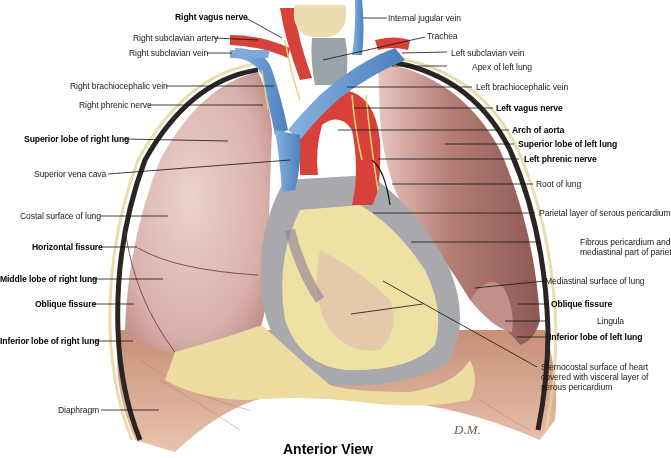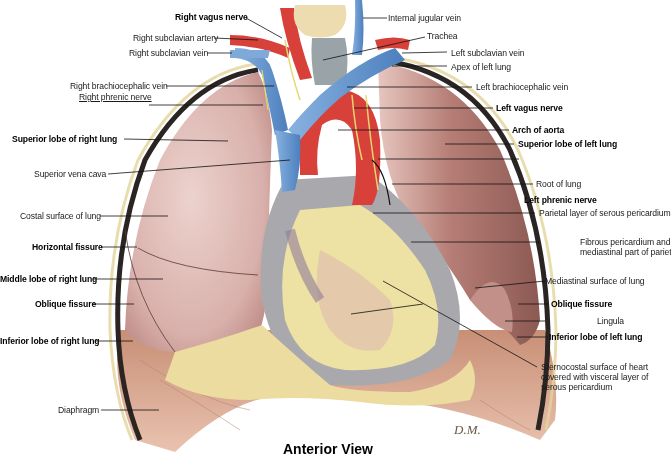--- a/index.html
+++ b/index.html
@@ -116,39 +116,39 @@
     <line x1="517" y1="337" x2="548" y2="337"></line>
     <line x1="383" y1="281" x2="537" y2="367"></line>
     <line x1="351" y1="314" x2="423" y2="304"></line>
   </g>
 </svg>
 
 <div class="lbl b" style="left:175px;top:12px;">Right vagus nerve</div>
 <div class="lbl" style="left:133px;top:33px;">Right subclavian artery</div>
 <div class="lbl" style="left:129px;top:48px;">Right subclavian vein</div>
 <div class="lbl" style="left:70px;top:81px;">Right brachiocephalic vein</div>
-<div class="lbl" style="left:79px;top:92px;text-decoration:underline;">Right phrenic nerve</div>
-<div class="lbl b" style="left:12px;top:134px;">Superior lobe of right lung</div>
+<div class="lbl" style="left:79px;top:100px;">Right phrenic nerve</div>
+<div class="lbl b" style="left:24px;top:134px;">Superior lobe of right lung</div>
 <div class="lbl" style="left:34px;top:169px;">Superior vena cava</div>
 <div class="lbl" style="left:20px;top:211px;">Costal surface of lung</div>
 <div class="lbl b" style="left:32px;top:242px;">Horizontal fissure</div>
 <div class="lbl b" style="left:0px;top:274px;">Middle lobe of right lung</div>
 <div class="lbl b" style="left:35px;top:299px;">Oblique fissure</div>
 <div class="lbl b" style="left:0px;top:336px;">Inferior lobe of right lung</div>
 <div class="lbl" style="left:58px;top:405px;">Diaphragm</div>
 
 <div class="lbl" style="left:388px;top:13px;">Internal jugular vein</div>
 <div class="lbl" style="left:427px;top:31px;">Trachea</div>
 <div class="lbl" style="left:451px;top:48px;">Left subclavian vein</div>
-<div class="lbl" style="left:451px;top:62px;">Apex of left lung</div>
+<div class="lbl" style="left:472px;top:62px;">Apex of left lung</div>
 <div class="lbl" style="left:476px;top:82px;">Left brachiocephalic vein</div>
 <div class="lbl b" style="left:496px;top:103px;">Left vagus nerve</div>
 <div class="lbl b" style="left:512px;top:125px;">Arch of aorta</div>
 <div class="lbl b" style="left:518px;top:139px;">Superior lobe of left lung</div>
-<div class="lbl b" style="left:524px;top:154px;margin-top:41px;">Left phrenic nerve</div>
+<div class="lbl b" style="left:524px;top:154px;">Left phrenic nerve</div>
 <div class="lbl" style="left:536px;top:179px;">Root of lung</div>
 <div class="lbl" style="left:539px;top:208px;">Parietal layer of serous pericardium</div>
 <div class="lbl ml" style="left:572px;top:237px;margin-left:8px;">Fibrous pericardium and mediastinal part of parietal pleura</div>
 <div class="lbl" style="left:545px;top:276px;">Mediastinal surface of lung</div>
 <div class="lbl b" style="left:551px;top:299px;">Oblique fissure</div>
 <div class="lbl" style="left:551px;top:316px;padding-left:46px;">Lingula</div>
 <div class="lbl b" style="left:549px;top:332px;">Inferior lobe of left lung</div>
 <div class="lbl ml" style="left:541px;top:362px;width:120px;">Sternocostal surface of heart covered with visceral layer of serous pericardium</div>
 
 <div class="sig">D.M.</div>

